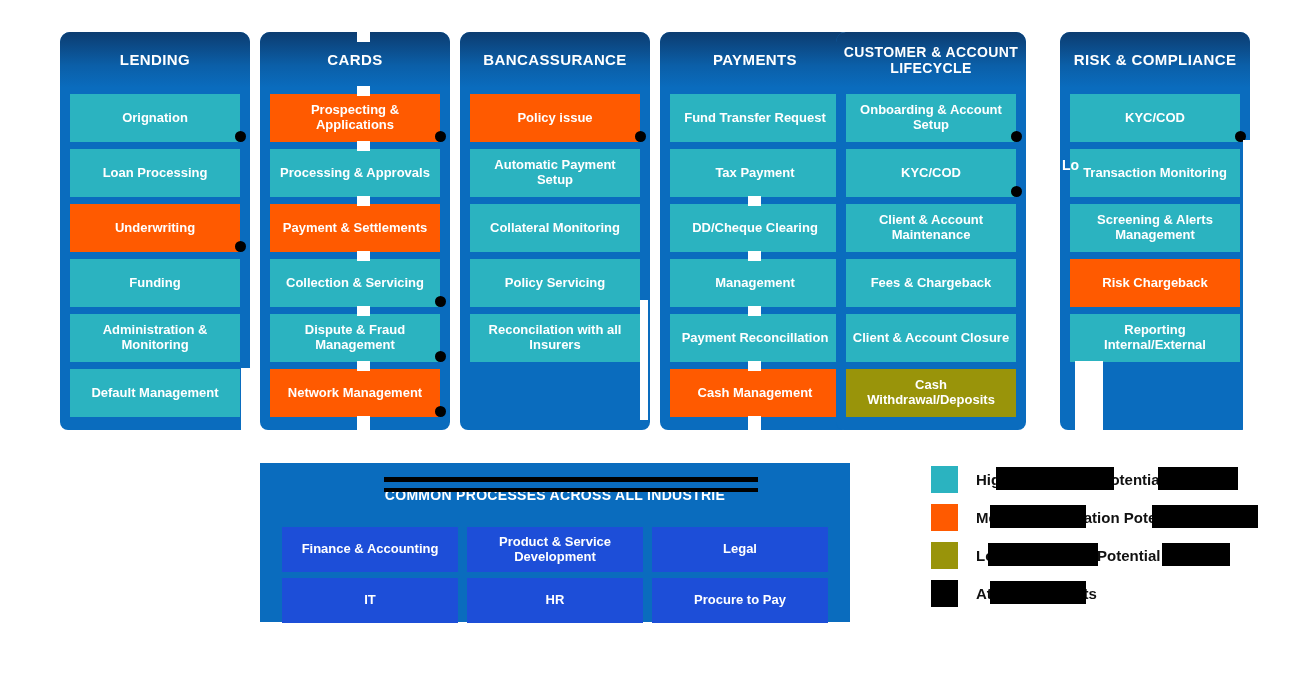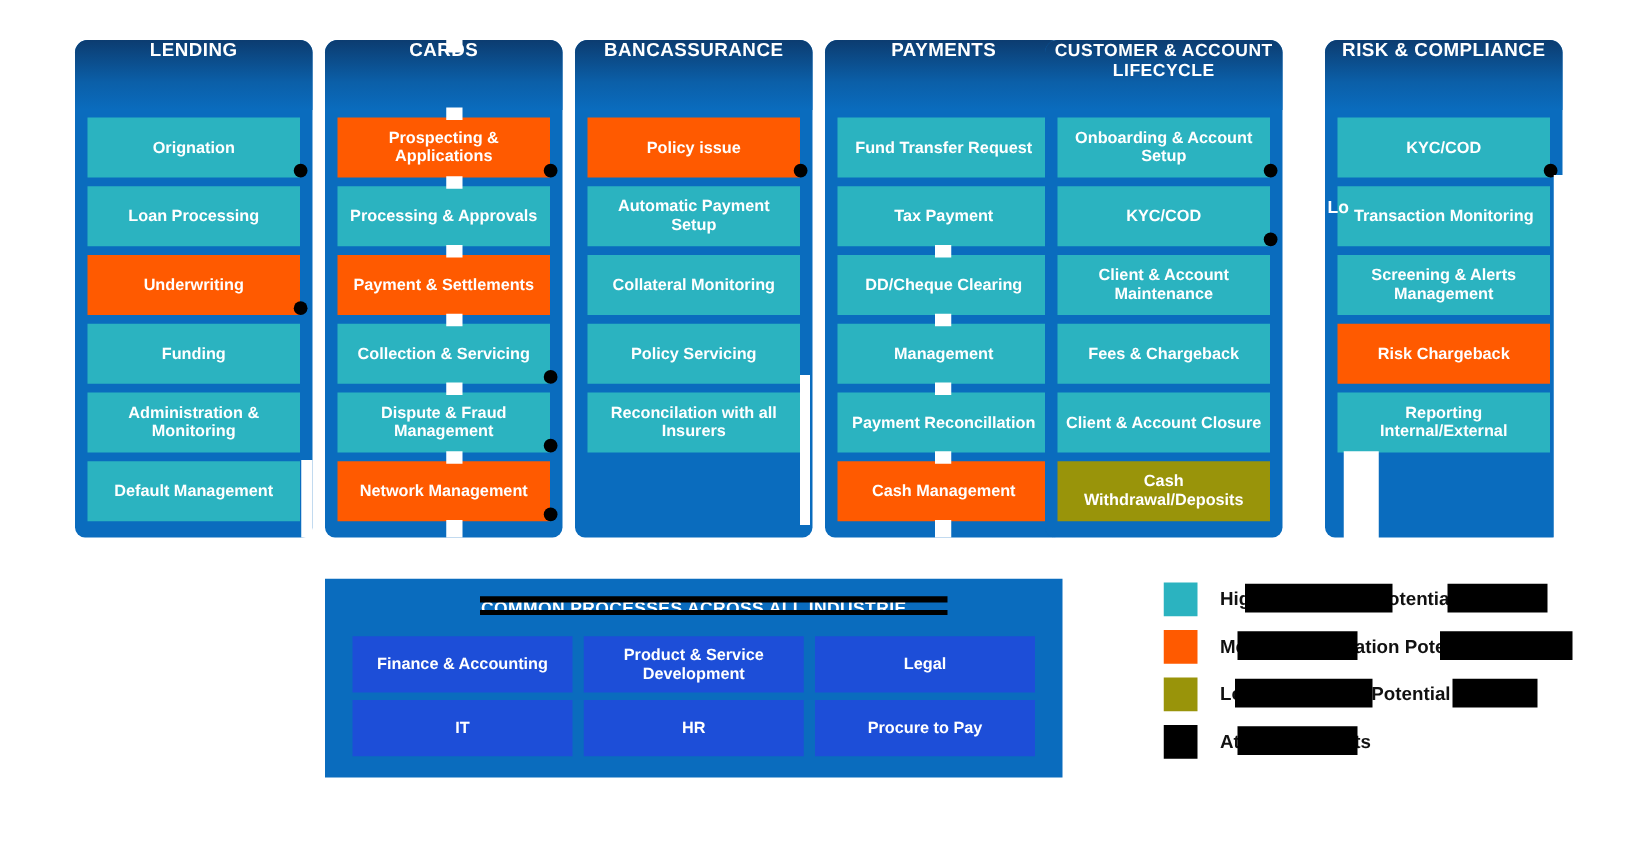--- a/index.html
+++ b/index.html
@@ -19,21 +19,21 @@
     height: 398px;
     background: #0A6CBE;
     border-radius: 10px 10px 8px 8px;
   }
   .col-head {
     position: relative;
     height: 56px;
     background: linear-gradient(180deg, #0C3C70 0%, #0B5FA8 60%, #0A6CBE 100%);
     border-radius: 10px 10px 0 0;
     display: flex;
-    align-items: flex-start;
+    align-items: center;
     justify-content: center;
     padding: 0 6px;
   }
   .col-head span {
     color: #ffffff;
     font-size: 15px;
     font-weight: 700;
     letter-spacing: .4px;
     text-align: center;
     line-height: 1.15;
@@ -78,21 +78,21 @@
   }
 
   
   #common {
     position: absolute;
     left: 260px; top: 463px;
     width: 590px; height: 159px;
     background: #0A6CBE;
   }
   #common .ctitle {
-    height: 46px;
+    height: 64px;
     display: flex; align-items: center; justify-content: center;
     color: #ffffff; font-size: 14px; font-weight: 700;
     letter-spacing: .3px;
     position: relative;
   }
   
   #common .ctitle .band {
     position: absolute; background: #000000; z-index: 2;
   }
   #common .cgrid {

